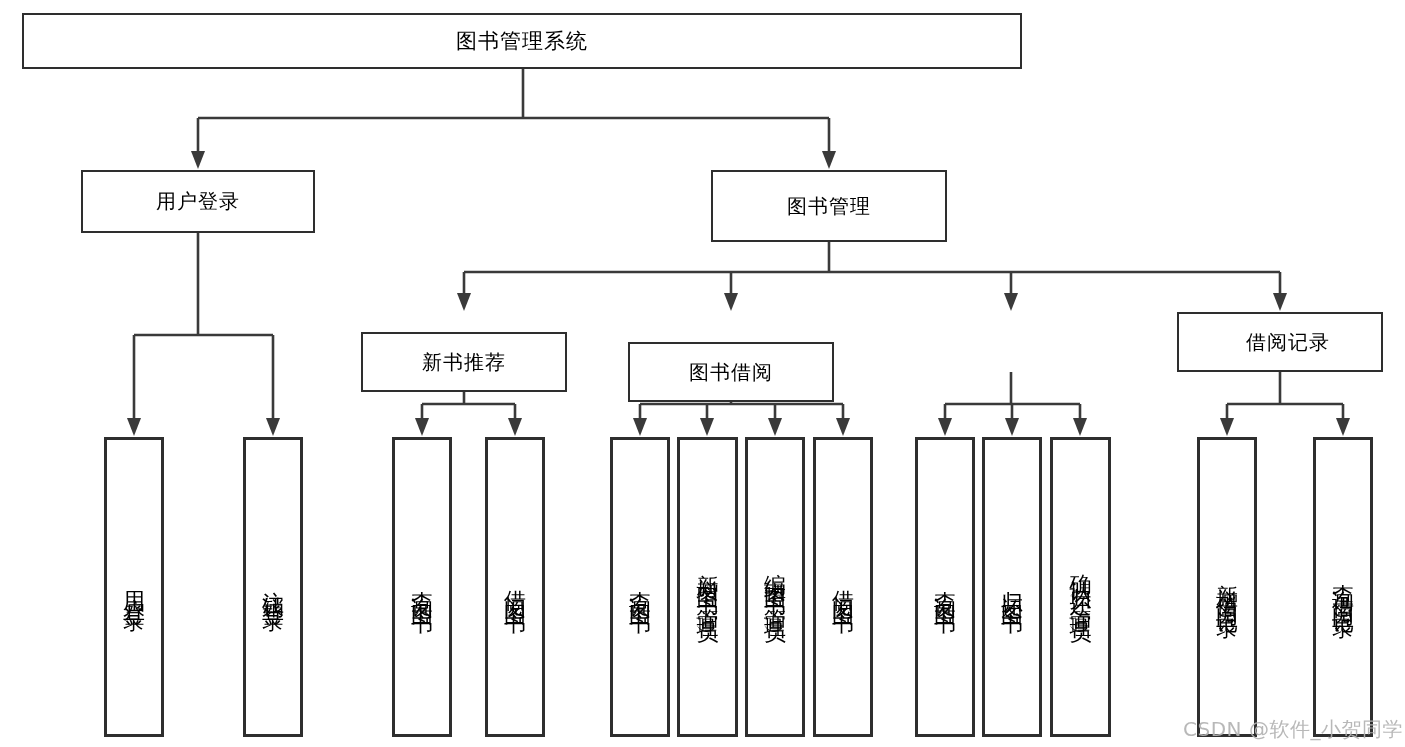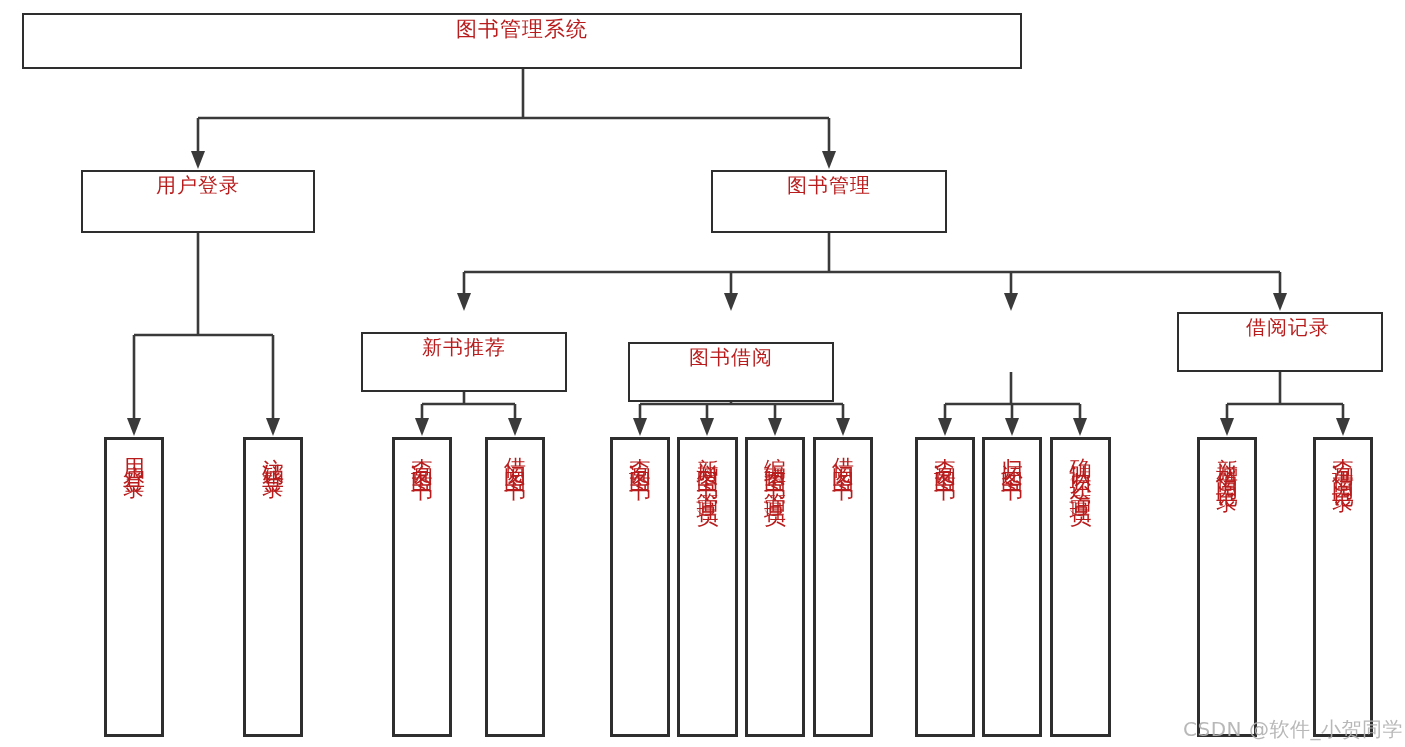--- a/index.html
+++ b/index.html
@@ -15,22 +15,23 @@
     position: absolute;
     left: 0; top: 0;
     width: 1405px; height: 747px;
   }
   .node {
     position: absolute;
     box-sizing: border-box;
     background: #ffffff;
     border: 2px solid #2e2e2e;
     display: flex;
+    align-items: center;
     justify-content: center;
-    color: #b91c1c;
+    color: #000000;
     font-size: 20px;
     letter-spacing: 1px;
     white-space: nowrap;
   }
   .node.root { font-size: 21px; }
   .node.leaf { border-width: 3px; }
   .vlbl {
     writing-mode: vertical-rl;
     line-height: 1;
     font-size: 22px;
@@ -119,21 +120,21 @@
     </g>
   </svg>
 
   <div class="node root" style="left:22px; top:13px; width:1000px; height:56px;">
     <span>图书管理系统</span>
   </div>
 
   <div class="node" style="left:81px; top:170px; width:234px; height:63px;">
     <span>用户登录</span>
   </div>
-  <div class="node" style="left:711px; top:170px; width:236px; height:63px;">
+  <div class="node" style="left:711px; top:170px; width:236px; height:72px;">
     <span>图书管理</span>
   </div>
 
   <div class="node" style="left:361px; top:312px; width:206px; height:60px;margin-top:20px;">
     <span>新书推荐</span>
   </div>
   <div class="node" style="left:628px; top:312px; width:206px; height:60px;margin-top:30px;">
     <span>图书借阅</span>
   </div>
   <div class="node" style="left:1177px; top:312px; width:206px; height:60px;padding-left:16px;">

